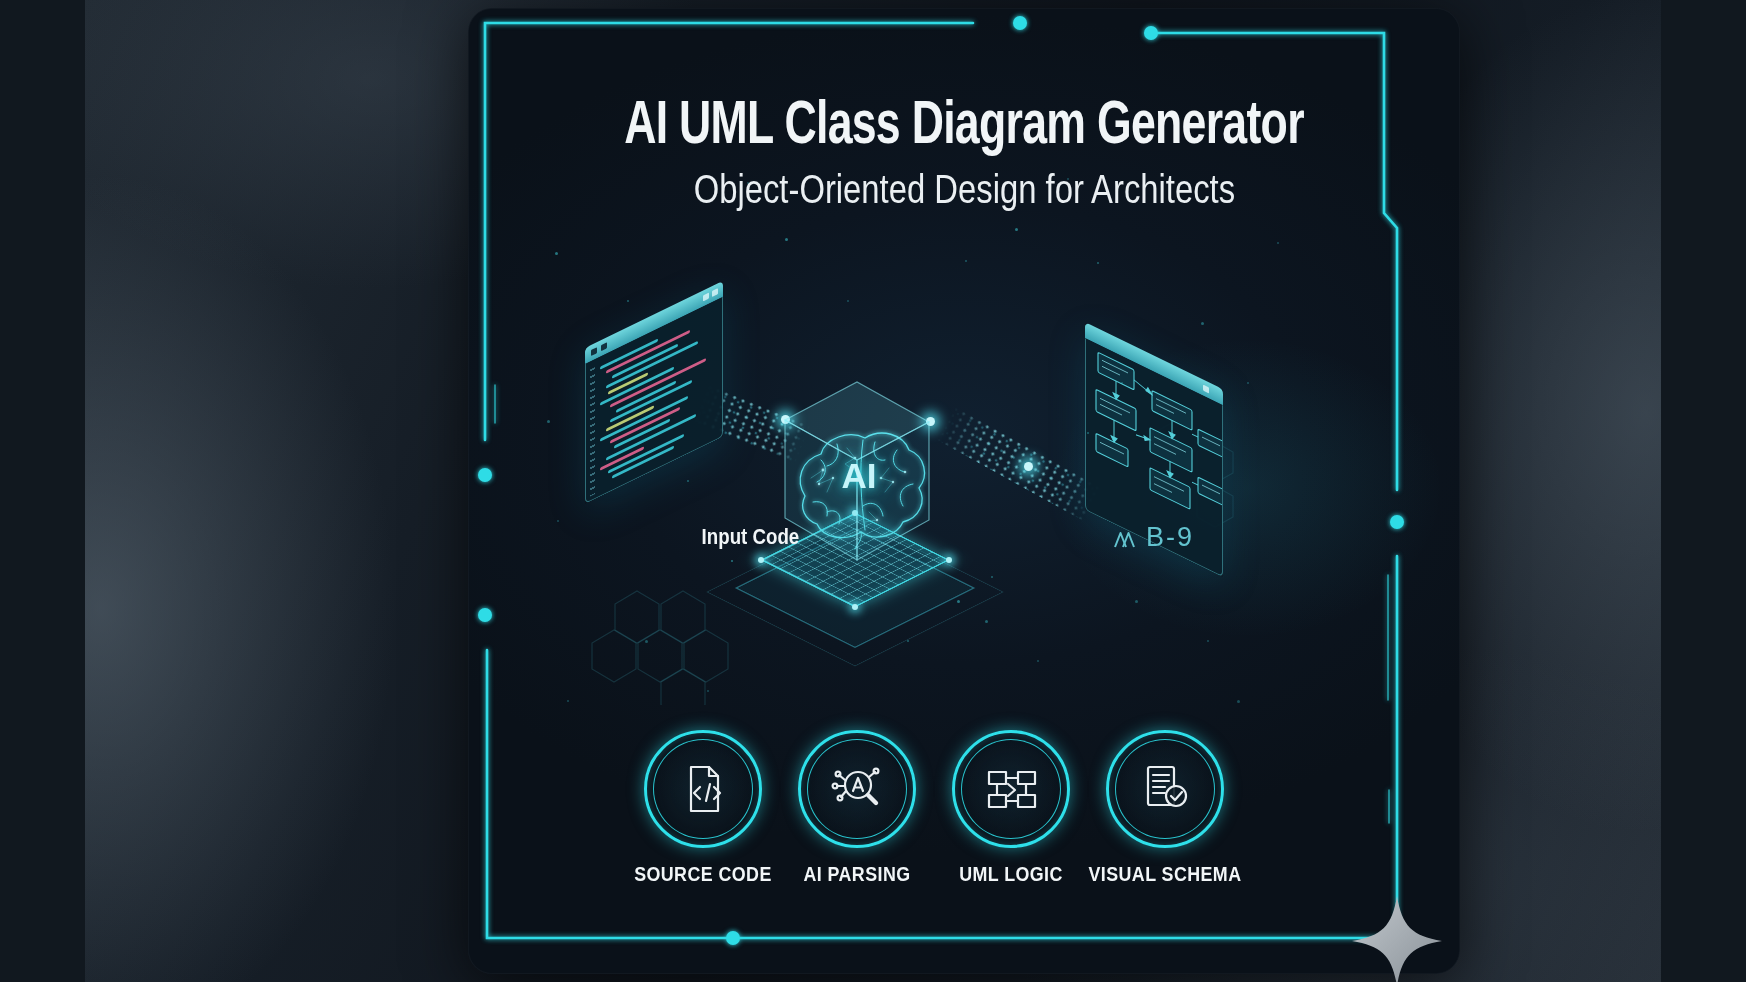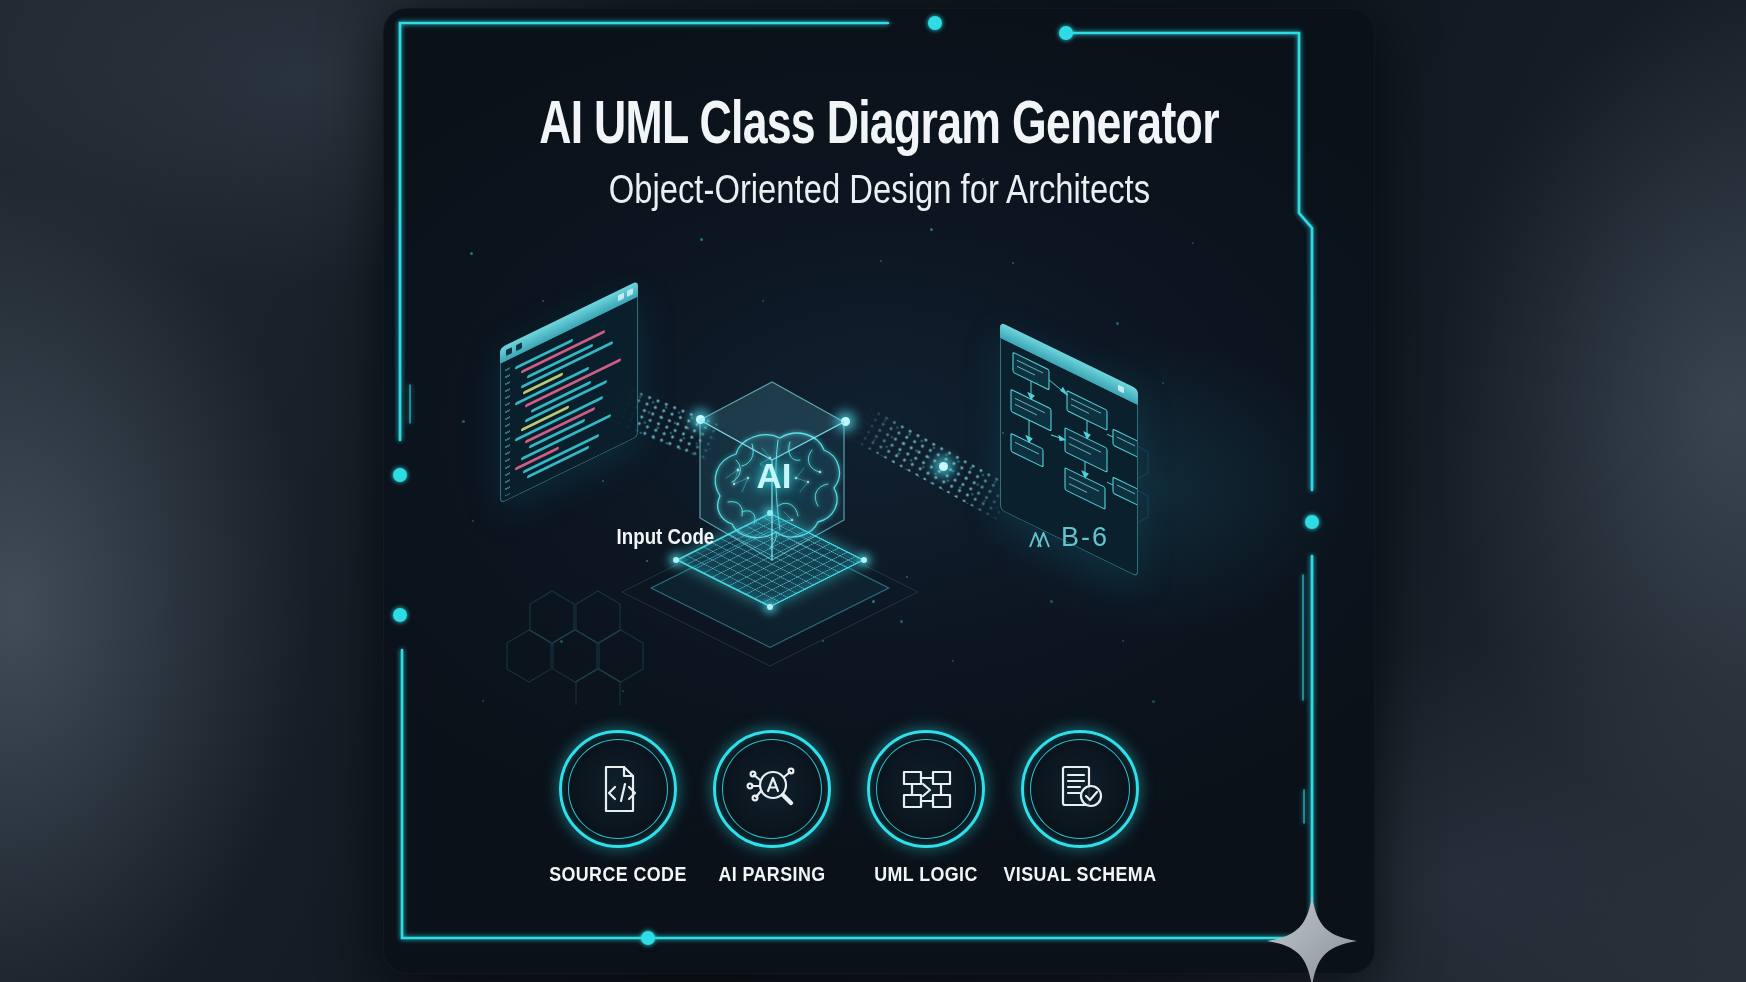--- a/index.html
+++ b/index.html
@@ -1,18 +1,18 @@
 <!DOCTYPE html>
 <html><head>
 <meta charset="utf-8">
 <style>
   * { margin:0; padding:0; box-sizing:border-box; }
   html,body { width:100%; height:100%; background:#11181f; overflow:hidden;
     font-family:"Liberation Sans", sans-serif; }
-  #stage { position:relative; width:1746px; height:982px; margin:0 auto; overflow:hidden;
+  #stage { position:relative; width:1576px; height:982px; margin:0 auto; overflow:hidden;
     background:
       radial-gradient(420px 620px at 1% 62%, rgba(94,108,120,.55), transparent 70%),
       radial-gradient(420px 600px at 99% 42%, rgba(84,98,110,.5), transparent 70%),
       radial-gradient(500px 300px at 18% 8%, rgba(70,82,94,.35), transparent 70%),
       radial-gradient(600px 340px at 84% 90%, rgba(56,68,80,.35), transparent 70%),
       linear-gradient(115deg,#222b34 0%,#161e27 28%,#10161e 52%,#141c25 74%,#272f38 100%);
   }
   
   #card { position:absolute; left:383px; top:8px; width:992px; height:966px;
     border-radius:24px; overflow:hidden;
@@ -272,21 +272,21 @@
   </div>
 
   <div class="small-label" style="left:585px; top:524px; width:160px;"><span>Input Code</span></div>
   <div id="output-label">
     <svg width="26" height="22" viewBox="0 0 26 22">
       <g fill="none" stroke="#63c3cf" stroke-width="2" stroke-linejoin="round">
         <path d="M2,20 L7.5,6 L13,20"></path>
         <path d="M10,20 L15.5,6 L21,20"></path>
       </g>
     </svg>
-    <span>B-6</span>
+    <span>B-9</span>
   </div>
 
   <div class="feature" style="left:528px;">
     <div class="ring-outer">
         <div class="ring-inner">
       <svg width="58" height="58" viewBox="0 0 58 58">
         <g fill="none" stroke="#e9eef1" stroke-width="2.2" stroke-linecap="round" stroke-linejoin="round">
           <path d="M17,7 h18 l9,9 v35 h-27 z"></path>
           <path d="M35,7 v9 h9"></path>
           <path d="M26,27 l-6,6 l6,6"></path>

